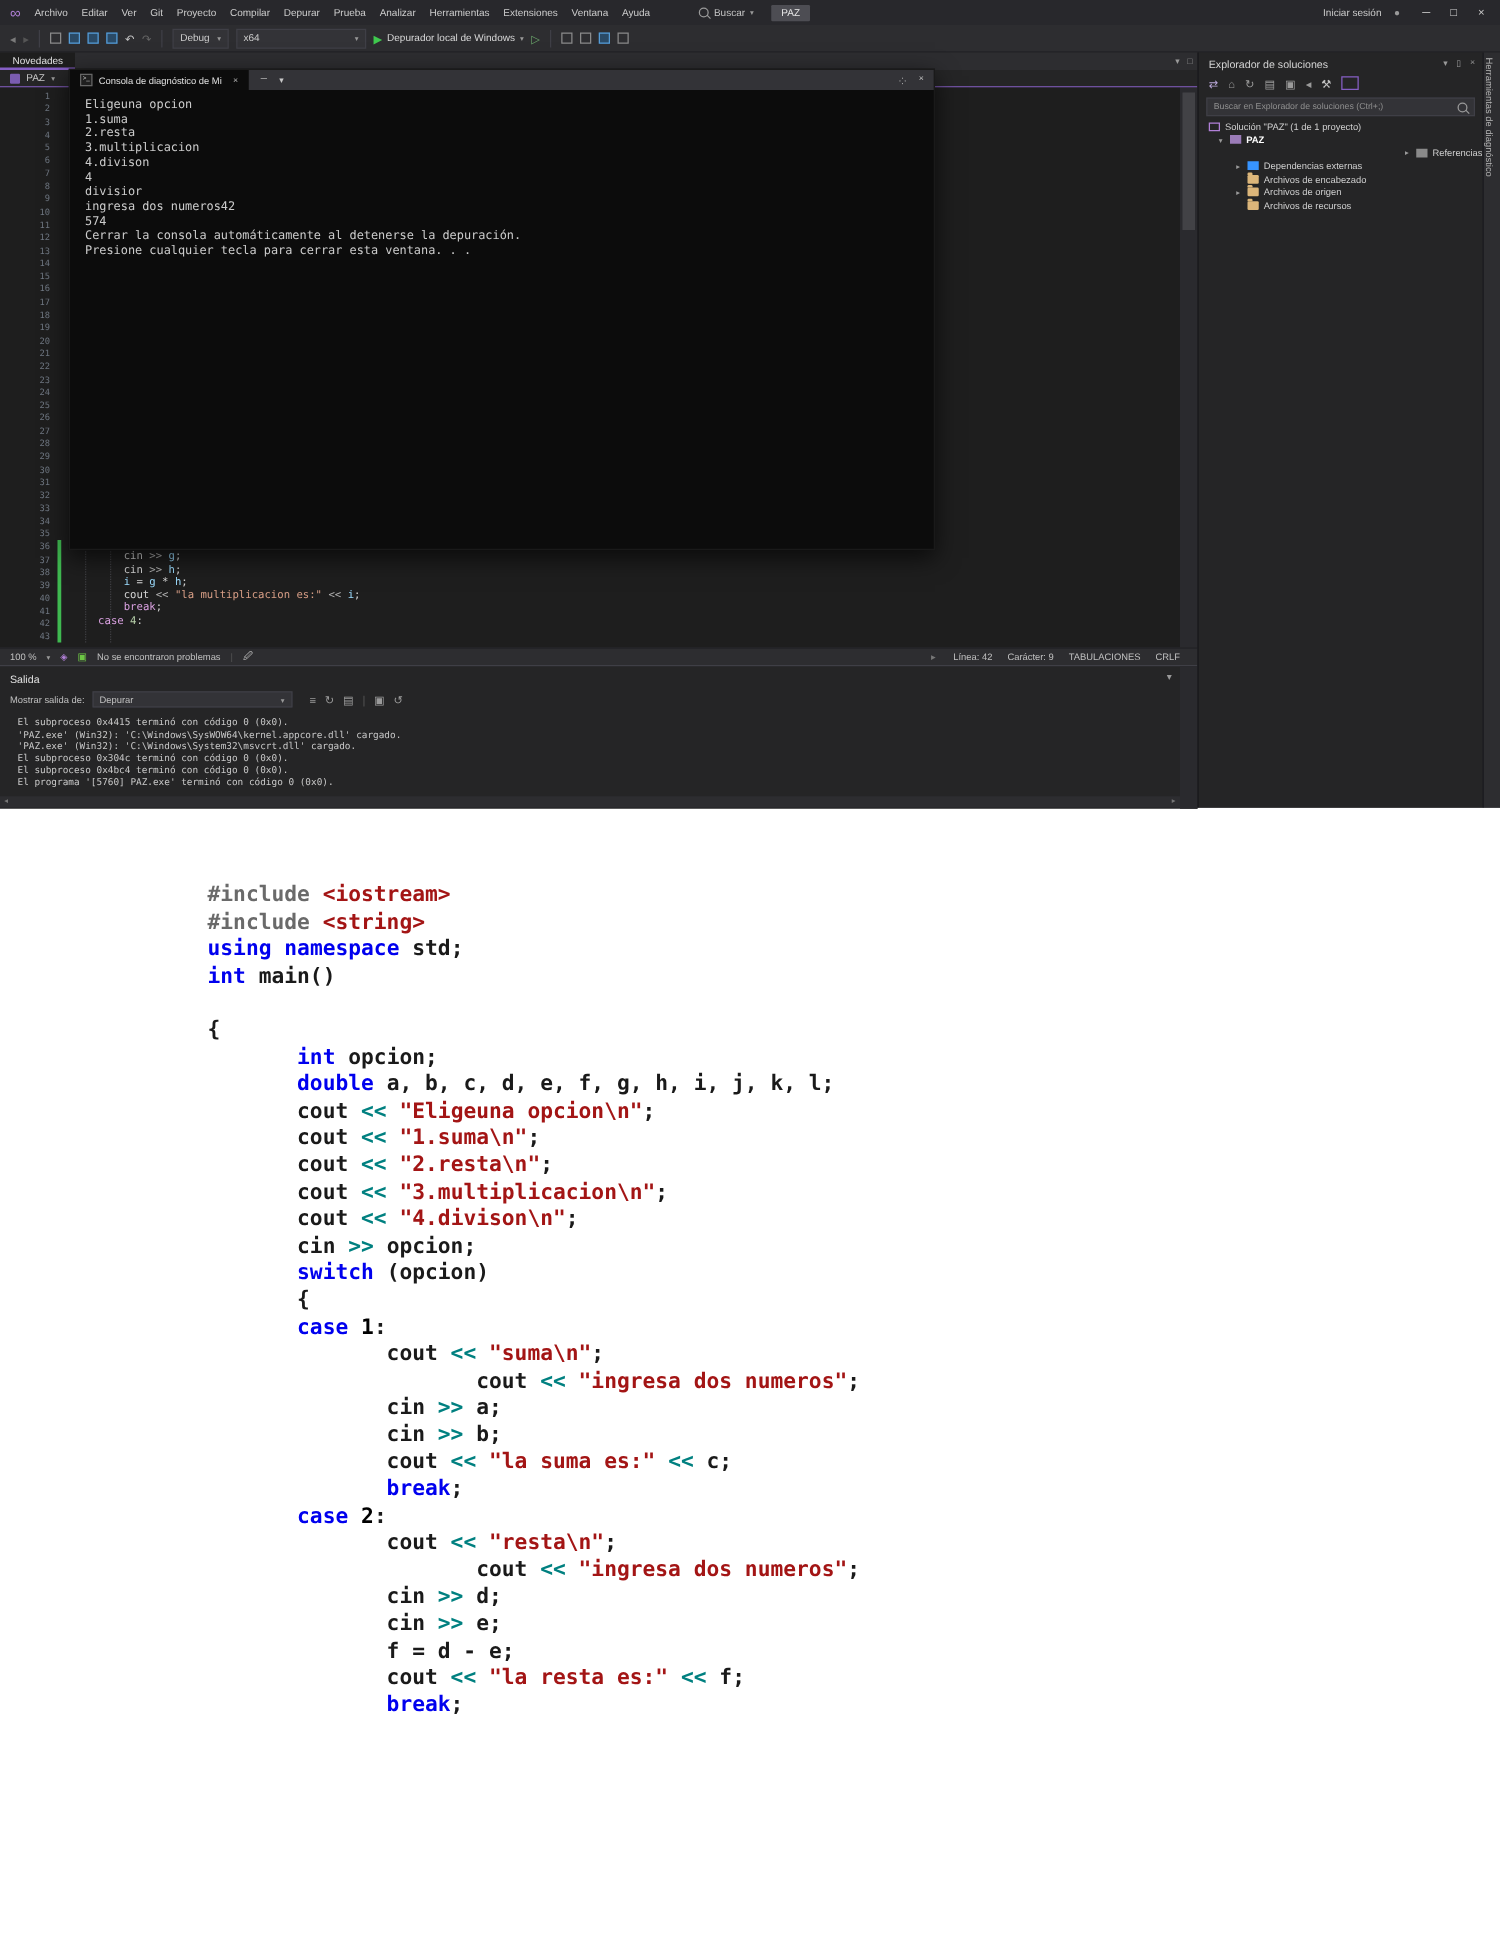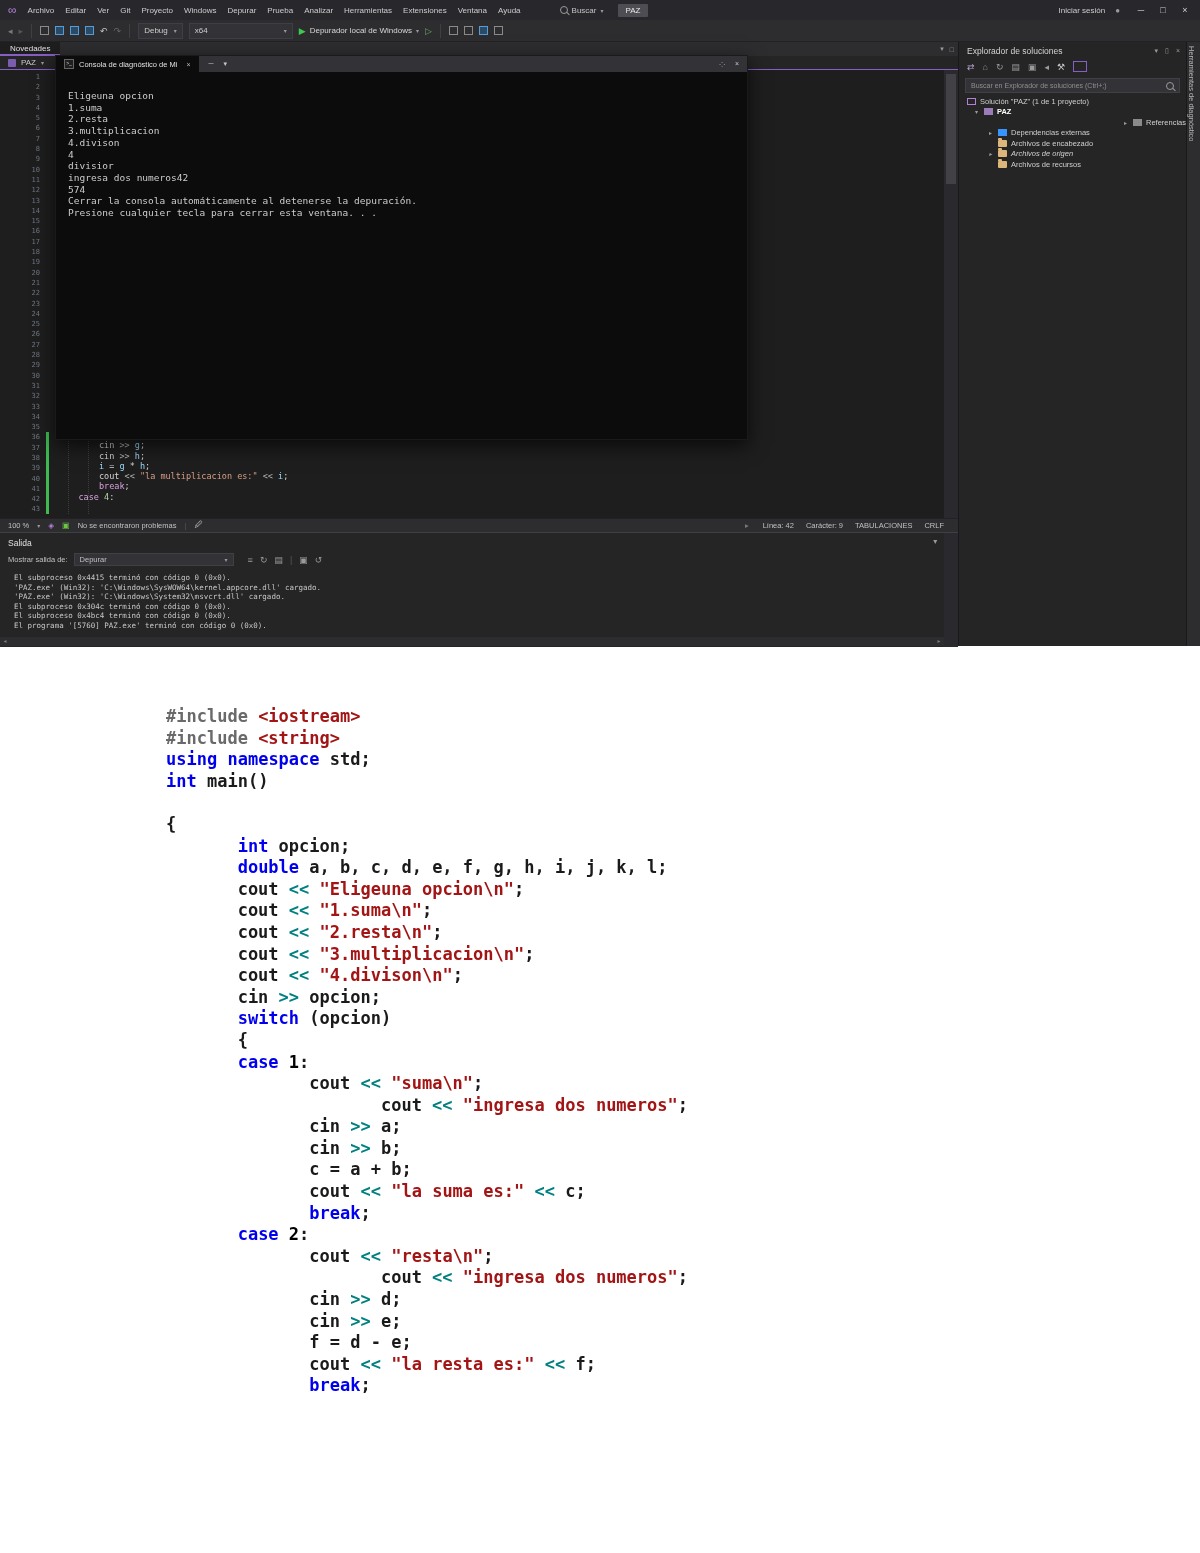--- a/index.html
+++ b/index.html
@@ -76,21 +76,21 @@
   .console{position:absolute;left:55px;top:13px;width:691px;height:383px;background:#0c0c0c;
            box-shadow:0 6px 18px rgba(0,0,0,0.65);border:1px solid #1a1a1a;}
   .con-tabbar{position:absolute;left:0;top:0;width:100%;height:16px;background:#333337;display:flex;align-items:center;box-sizing:border-box;}
   .con-tab{display:flex;align-items:center;gap:5px;background:#0c0c0c;height:16px;padding:0 8px;
            color:#e0e0e0;font-size:7.5px;max-width:210px;}
   .cmd-ico{width:8px;height:8px;background:#1f1f1f;border:1px solid #666;color:#ddd;font-size:5px;
            line-height:7px;text-align:center;display:inline-block;}
   .con-tab .x{color:#bbb;font-size:7px;margin-left:4px;}
   .con-btns{display:flex;gap:10px;color:#c8c8c8;font-size:7px;margin-left:10px;}
   .con-right{margin-left:auto;display:flex;gap:10px;color:#c8c8c8;font-size:7px;padding-right:8px;}
-  .con-body{position:absolute;left:0;top:16px;right:0;bottom:0;padding:18px 0 0 12px;
+  .con-body{position:absolute;left:0;top:16px;right:0;bottom:0;padding:6px 0 0 12px;
             font-family:"DejaVu Sans Mono",monospace;font-size:9.5px;line-height:11.7px;color:#cccccc;}
   .con-line{min-height:11.7px;white-space:pre;}
   
   .rpanel{position:absolute;left:958px;top:0;width:228px;height:604px;background:#252526;border-left:1px solid #19191c;box-sizing:border-box;}
   .rp-head{display:flex;align-items:center;color:#d4d4d4;font-size:8.5px;padding:4px 6px 2px 8px;}
   .rp-head-icos{margin-left:auto;display:flex;gap:7px;color:#9a9a9a;font-size:7px;}
   .rp-tools{display:flex;align-items:center;gap:8px;padding:3px 8px;color:#b9a7d8;font-size:9px;}
   .rp-tools .g{color:#9a9a9a;}
   .rp-search{margin:3px 6px;background:#333337;border:1px solid #3f3f46;height:13px;display:flex;
              align-items:center;color:#8f8f8f;font-size:7px;padding:0 5px;justify-content:space-between;}
@@ -136,21 +136,21 @@
   <div class="vs">
 
     <div class="titlebar">
       <span class="vslogo">∞</span>
       <span class="menubar">
           <span class="menu-item">Archivo</span>
           <span class="menu-item">Editar</span>
           <span class="menu-item">Ver</span>
           <span class="menu-item">Git</span>
           <span class="menu-item">Proyecto</span>
-          <span class="menu-item">Windows</span>
+          <span class="menu-item">Compilar</span>
           <span class="menu-item">Depurar</span>
           <span class="menu-item">Prueba</span>
           <span class="menu-item">Analizar</span>
           <span class="menu-item">Herramientas</span>
           <span class="menu-item">Extensiones</span>
           <span class="menu-item">Ventana</span>
           <span class="menu-item">Ayuda</span>
         </span>
       <span class="tb-search">
         <span class="mag"></span>
@@ -391,21 +391,21 @@
               <div class="tree-row" style="padding-left: 28px;">
                 <span class="tree-chev">▸</span>
                 <span class="tree-ico ico-ext"></span>
                 <span>Dependencias externas</span>
               </div>
               <div class="tree-row" style="padding-left: 28px;">
                 <span class="tree-chev"></span>
                 <span class="tree-ico ico-folder"></span>
                 <span>Archivos de encabezado</span>
               </div>
-              <div class="tree-row" style="padding-left: 28px; font-style: italic;">
+              <div class="tree-row" style="padding-left: 28px;">
                 <span class="tree-chev">▸</span>
                 <span class="tree-ico ico-folder"></span>
                 <span>Archivos de origen</span>
               </div>
               <div class="tree-row" style="padding-left: 28px;">
                 <span class="tree-chev"></span>
                 <span class="tree-ico ico-folder"></span>
                 <span>Archivos de recursos</span>
               </div>
             </div>
@@ -434,21 +434,20 @@
       <div class="doc-line"><span class="c-pl">       cout </span><span class="c-op">&lt;&lt;</span><span class="c-pl"> </span><span class="c-str">"3.multiplicacion\n"</span><span class="c-pl">;</span></div>
       <div class="doc-line"><span class="c-pl">       cout </span><span class="c-op">&lt;&lt;</span><span class="c-pl"> </span><span class="c-str">"4.divison\n"</span><span class="c-pl">;</span></div>
       <div class="doc-line"><span class="c-pl">       cin </span><span class="c-op">&gt;&gt;</span><span class="c-pl"> opcion;</span></div>
       <div class="doc-line"><span class="c-pl">       </span><span class="c-kw">switch</span><span class="c-pl"> (opcion)</span></div>
       <div class="doc-line"><span class="c-pl">       {</span></div>
       <div class="doc-line"><span class="c-pl">       </span><span class="c-kw">case</span><span class="c-pl"> </span><span class="c-num">1</span><span class="c-pl">:</span></div>
       <div class="doc-line"><span class="c-pl">              cout </span><span class="c-op">&lt;&lt;</span><span class="c-pl"> </span><span class="c-str">"suma\n"</span><span class="c-pl">;</span></div>
       <div class="doc-line"><span class="c-pl">                     cout </span><span class="c-op">&lt;&lt;</span><span class="c-pl"> </span><span class="c-str">"ingresa dos numeros"</span><span class="c-pl">;</span></div>
       <div class="doc-line"><span class="c-pl">              cin </span><span class="c-op">&gt;&gt;</span><span class="c-pl"> a;</span></div>
       <div class="doc-line"><span class="c-pl">              cin </span><span class="c-op">&gt;&gt;</span><span class="c-pl"> b;</span></div>
-      <div class="doc-line"><span class="c-pl">              c = a + b;</span></div>
       <div class="doc-line"><span class="c-pl">              cout </span><span class="c-op">&lt;&lt;</span><span class="c-pl"> </span><span class="c-str">"la suma es:"</span><span class="c-pl"> </span><span class="c-op">&lt;&lt;</span><span class="c-pl"> c;</span></div>
       <div class="doc-line"><span class="c-pl">              </span><span class="c-kw">break</span><span class="c-pl">;</span></div>
       <div class="doc-line"><span class="c-pl">       </span><span class="c-kw">case</span><span class="c-pl"> </span><span class="c-num">2</span><span class="c-pl">:</span></div>
       <div class="doc-line"><span class="c-pl">              cout </span><span class="c-op">&lt;&lt;</span><span class="c-pl"> </span><span class="c-str">"resta\n"</span><span class="c-pl">;</span></div>
       <div class="doc-line"><span class="c-pl">                     cout </span><span class="c-op">&lt;&lt;</span><span class="c-pl"> </span><span class="c-str">"ingresa dos numeros"</span><span class="c-pl">;</span></div>
       <div class="doc-line"><span class="c-pl">              cin </span><span class="c-op">&gt;&gt;</span><span class="c-pl"> d;</span></div>
       <div class="doc-line"><span class="c-pl">              cin </span><span class="c-op">&gt;&gt;</span><span class="c-pl"> e;</span></div>
       <div class="doc-line"><span class="c-pl">              f = d - e;</span></div>
       <div class="doc-line"><span class="c-pl">              cout </span><span class="c-op">&lt;&lt;</span><span class="c-pl"> </span><span class="c-str">"la resta es:"</span><span class="c-pl"> </span><span class="c-op">&lt;&lt;</span><span class="c-pl"> f;</span></div>
       <div class="doc-line"><span class="c-pl">              </span><span class="c-kw">break</span><span class="c-pl">;</span></div>

